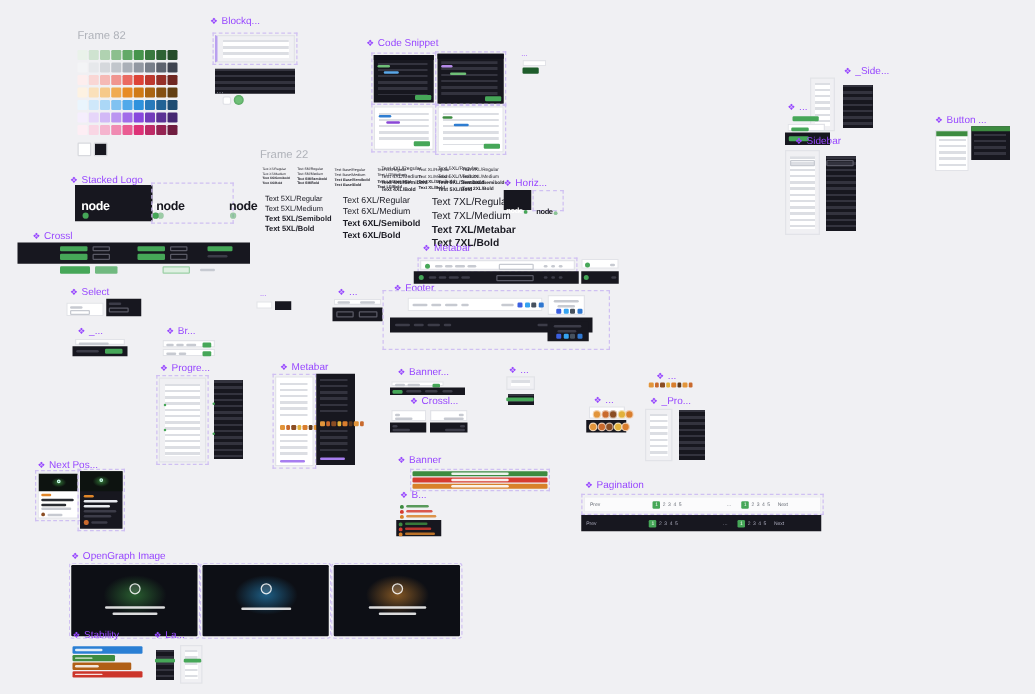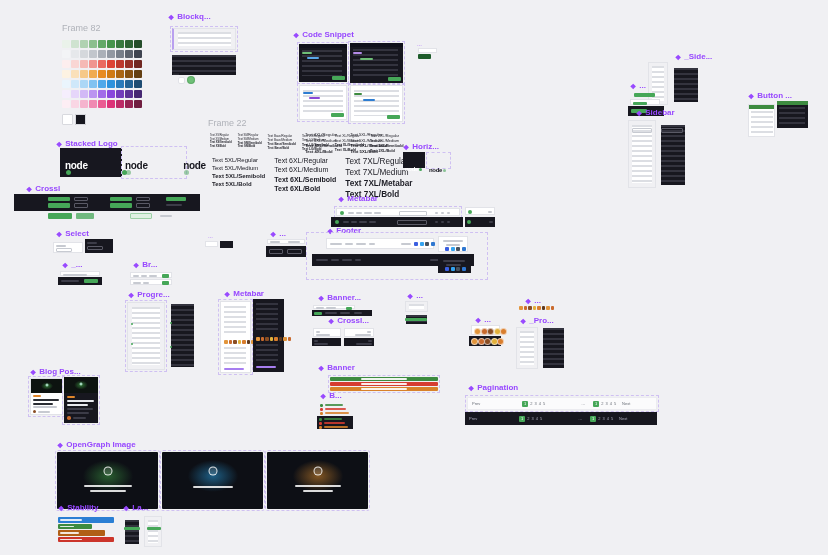--- a/index.html
+++ b/index.html
@@ -1,20 +1,20 @@
 <!DOCTYPE html>
 <html><head>
 <meta charset="utf-8">
 <style>
   html,body{margin:0;padding:0;}
   body{font-family:"Liberation Sans",sans-serif;background:#f0f0f3;}
   #canvas{position:relative;width:828px;height:555px;background:#f0f0f3;overflow:hidden;}
 
   
-  .fl{position:absolute;display:flex;gap:3px;align-items:center;color:#9747ff;font-size:8px;font-weight:700;white-space:nowrap;line-height:1;}
+  .fl{position:absolute;display:flex;gap:3px;align-items:center;color:#9747ff;font-size:8px;font-weight:400;white-space:nowrap;line-height:1;}
   .fl .ci{font-size:7px;line-height:1;}
   .ft{position:absolute;color:#afb2b9;font-size:9px;line-height:1;}
 
   
   .abs{position:absolute;box-sizing:border-box;}
   .light{background:#fff;border:1px solid #e2e3e8;}
   .dark{background:#17171f;}
   .dash{outline:1px dashed #cfc0f2;outline-offset:1px;}
 
   
@@ -432,21 +432,21 @@
   </div>
   <div class="abs" style="left:267px;top:239px;width:38px;height:5px;background:#fff;border:1px solid #e2e3e8;box-sizing:border-box;">
     <span class="dsh abs" style="left:2px;top:1px;width:10px;"></span>
     <span class="dsh abs" style="left:20px;top:1px;width:12px;"></span>
   </div>
   <div class="abs dark" style="left:266px;top:246px;width:40px;height:11px;">
     <span class="chip-o abs" style="left:3px;top:3px;width:14px;height:5px;"></span>
     <span class="chip-o abs" style="left:21px;top:3px;width:15px;height:5px;"></span>
   </div>
 
-  <div class="fl" style="left:327px;top:227px;">
+  <div class="fl" style="left:315px;top:227px;">
     <span class="ci">❖</span>
     <span>Footer</span>
   </div>
   <div class="abs dash" style="left:308px;top:234px;width:178px;height:44px;"></div>
   <div class="abs light" style="left:326px;top:238px;width:108px;height:11px;">
     <span class="dsh abs" style="left:3px;top:4px;width:12px;"></span>
     <span class="dsh abs" style="left:18px;top:4px;width:8px;"></span>
     <span class="dsh abs" style="left:29px;top:4px;width:10px;"></span>
     <span class="dsh abs" style="left:42px;top:4px;width:6px;"></span>
     <span class="dsh abs" style="left:74px;top:4px;width:10px;"></span>
@@ -653,21 +653,21 @@
 
   <div class="fl" style="left:520px;top:317px;">
     <span class="ci">❖</span>
     <span>_Pro...</span>
   </div>
   <div class="abs light lines-l" style="left:516px;top:327px;width:22px;height:42px;padding:3px;"></div>
   <div class="abs dark lines-d" style="left:540px;top:325px;width:27px;height:46px;padding:3px;"></div>
 
   <div class="fl" style="left:30px;top:368px;">
     <span class="ci">❖</span>
-    <span>Blog Pos...</span>
+    <span>Next Pos...</span>
   </div>
   <div class="abs dash" style="left:30px;top:378px;width:33px;height:37px;background:#fff;border:1px solid #e2e3e8;box-sizing:border-box;">
     <div class="abs" style="left:0;top:0;width:100%;height:14px;background:#0d1310;">
       <span class="abs" style="left:50%;top:50%;width:16px;height:10px;transform:translate(-50%,-50%);border-radius:50%;background:radial-gradient(closest-side,#3f9d45,transparent 75%);opacity:.7;"></span>
       <span class="abs" style="left:50%;top:45%;width:3px;height:3px;transform:translate(-50%,-50%);border-radius:50%;border:0.5px solid #cfe;box-sizing:border-box;"></span>
     </div>
     <span class="abs" style="left:2px;top:16px;width:8px;height:2px;background:#e0862a;border-radius:1px;"></span>
     <span class="abs" style="left:2px;top:20px;width:26px;height:2px;background:#2a2d33;border-radius:1px;"></span>
     <span class="abs" style="left:2px;top:23.5px;width:20px;height:2px;background:#2a2d33;border-radius:1px;"></span>
     <span class="dsh abs" style="left:2px;top:27px;width:24px;"></span>

